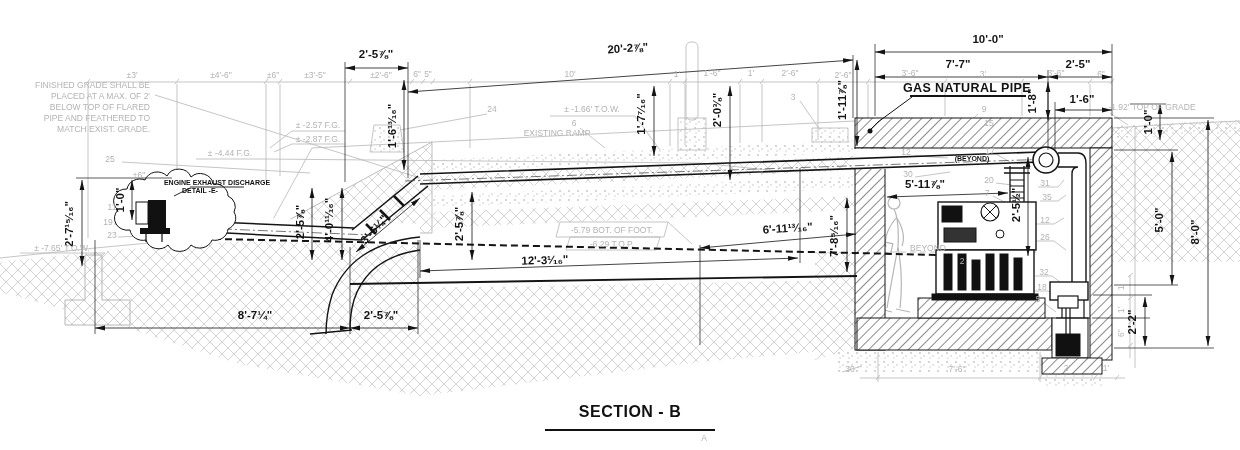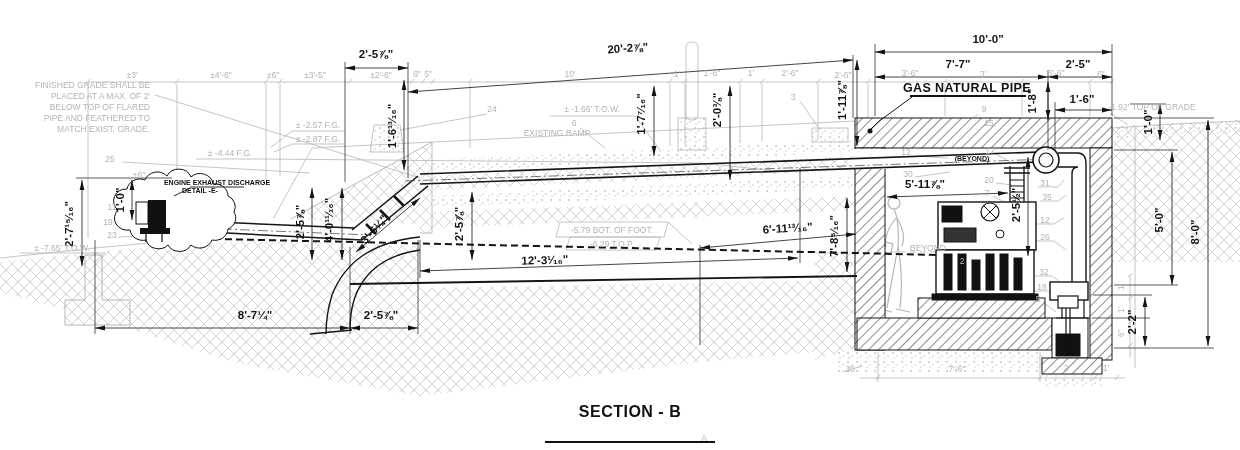--- a/index.html
+++ b/index.html
@@ -5,21 +5,21 @@
   html,body{margin:0;padding:0;background:#fff;}
   #stage{position:relative;width:1240px;height:450px;background:#fff;overflow:hidden;
          font-family:"Liberation Sans",sans-serif;}
   svg{position:absolute;left:0;top:0;}
   .t-d{font-family:"Liberation Sans",sans-serif;font-weight:bold;fill:#141414;font-size:11.5px;}
   .t-g{font-family:"Liberation Sans",sans-serif;fill:#b3b3b3;font-size:8.5px;}
   .t-b{font-family:"Liberation Sans",sans-serif;font-weight:bold;fill:#111;font-size:12.5px;letter-spacing:.4px;}
   .t-s{font-family:"Liberation Sans",sans-serif;font-weight:bold;fill:#111;font-size:7px;}
   #title{position:absolute;left:545px;top:403px;width:170px;text-align:center;
          font-weight:bold;font-size:16px;color:#111;letter-spacing:.5px;
-         border-bottom:2px solid #111;padding-bottom:20px;}
+         border-bottom:2px solid #111;padding-bottom:8px;}
 </style>
 </head>
 <body>
 
 <div id="stage">
 <svg id="dwg" width="1240" height="450" viewBox="0 0 1240 450">
   <defs>
     <pattern id="pw" width="12" height="12" patternUnits="userSpaceOnUse">
       <path d="M0,12 L12,0 M0,0 L12,12" stroke="#cfcfcf" stroke-width="0.9" fill="none"></path>
     </pattern>

